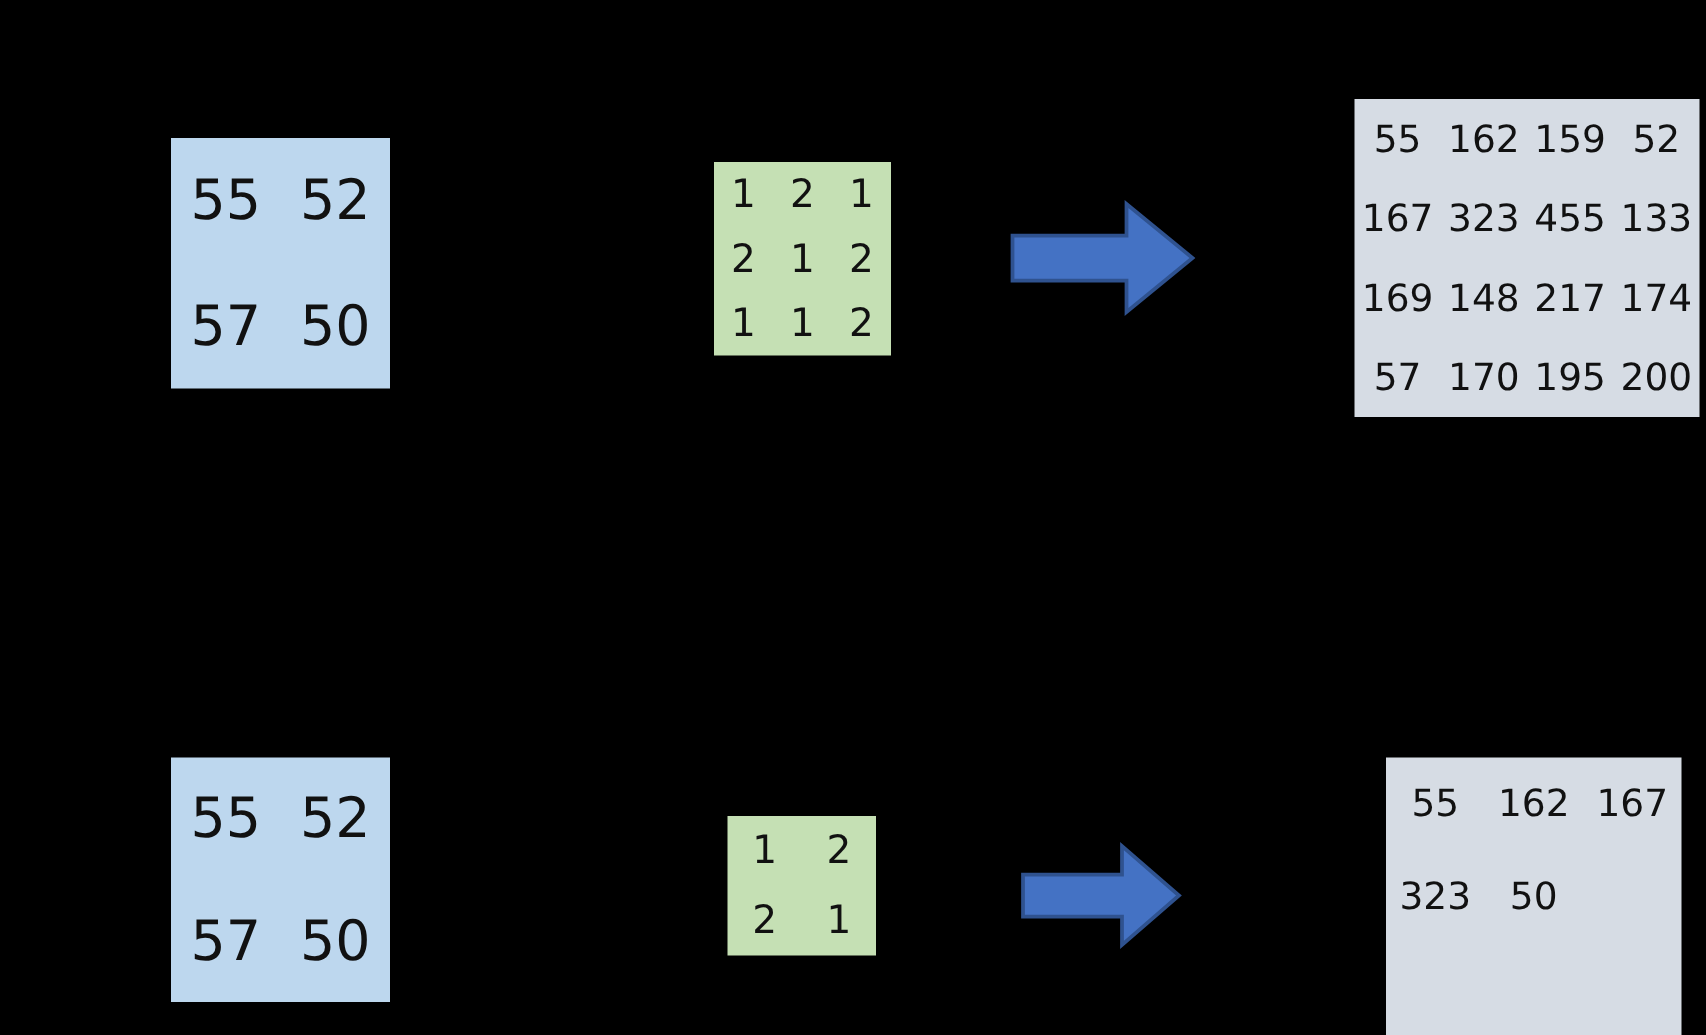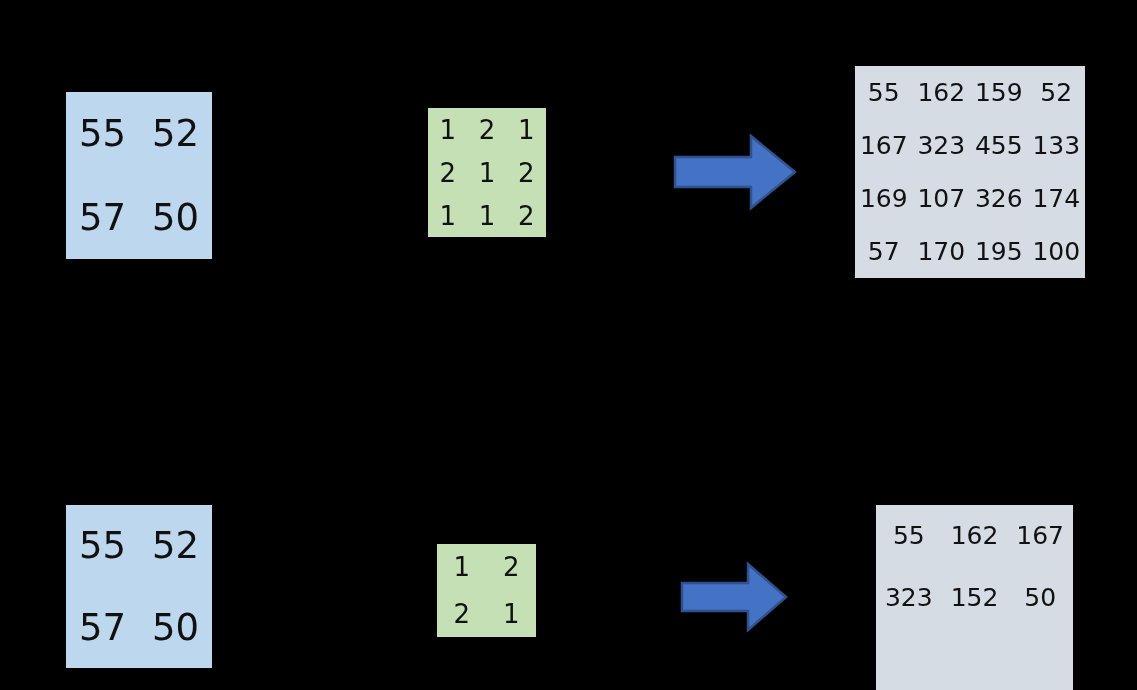--- a/index.html
+++ b/index.html
@@ -20,20 +20,21 @@
     top: 0;
     width: 1137px;
     height: 690px;
     background: #000000;
   }
   .matrix {
     position: absolute;
     display: grid;
     box-sizing: border-box;
     color: #111111;
+    margin-left: 48px;
   }
   .matrix .cell {
     display: flex;
     align-items: center;
     justify-content: center;
     line-height: 1;
     white-space: nowrap;
   }
 
   
@@ -145,27 +146,27 @@
   <div class="matrix" id="output-matrix-top">
     <div class="cell">55</div>
     <div class="cell">162</div>
     <div class="cell">159</div>
     <div class="cell">52</div>
     <div class="cell">167</div>
     <div class="cell">323</div>
     <div class="cell">455</div>
     <div class="cell">133</div>
     <div class="cell">169</div>
-    <div class="cell">107</div>
-    <div class="cell">326</div>
+    <div class="cell">148</div>
+    <div class="cell">217</div>
     <div class="cell">174</div>
     <div class="cell">57</div>
     <div class="cell">170</div>
     <div class="cell">195</div>
-    <div class="cell">100</div>
+    <div class="cell">200</div>
   </div>
 
   <div class="matrix" id="input-matrix-bottom">
     <div class="cell">55</div>
     <div class="cell">52</div>
     <div class="cell">57</div>
     <div class="cell">50</div>
   </div>
 
   <div class="matrix" id="kernel-matrix-bottom">
@@ -177,17 +178,16 @@
 
   <svg id="arrow-bottom" viewBox="0 0 108 72">
     <polygon points="2,22 68,22 68,3 106,36 68,69 68,50 2,50" fill="#4472C4" stroke="#2F528F" stroke-width="2.5" stroke-linejoin="miter"></polygon>
   </svg>
 
   <div class="matrix" id="output-matrix-bottom">
     <div class="cell">55</div>
     <div class="cell">162</div>
     <div class="cell">167</div>
     <div class="cell">323</div>
-    <div class="cell">152</div>
     <div class="cell">50</div>
   </div>
 
 </div>
 
 </body></html>

